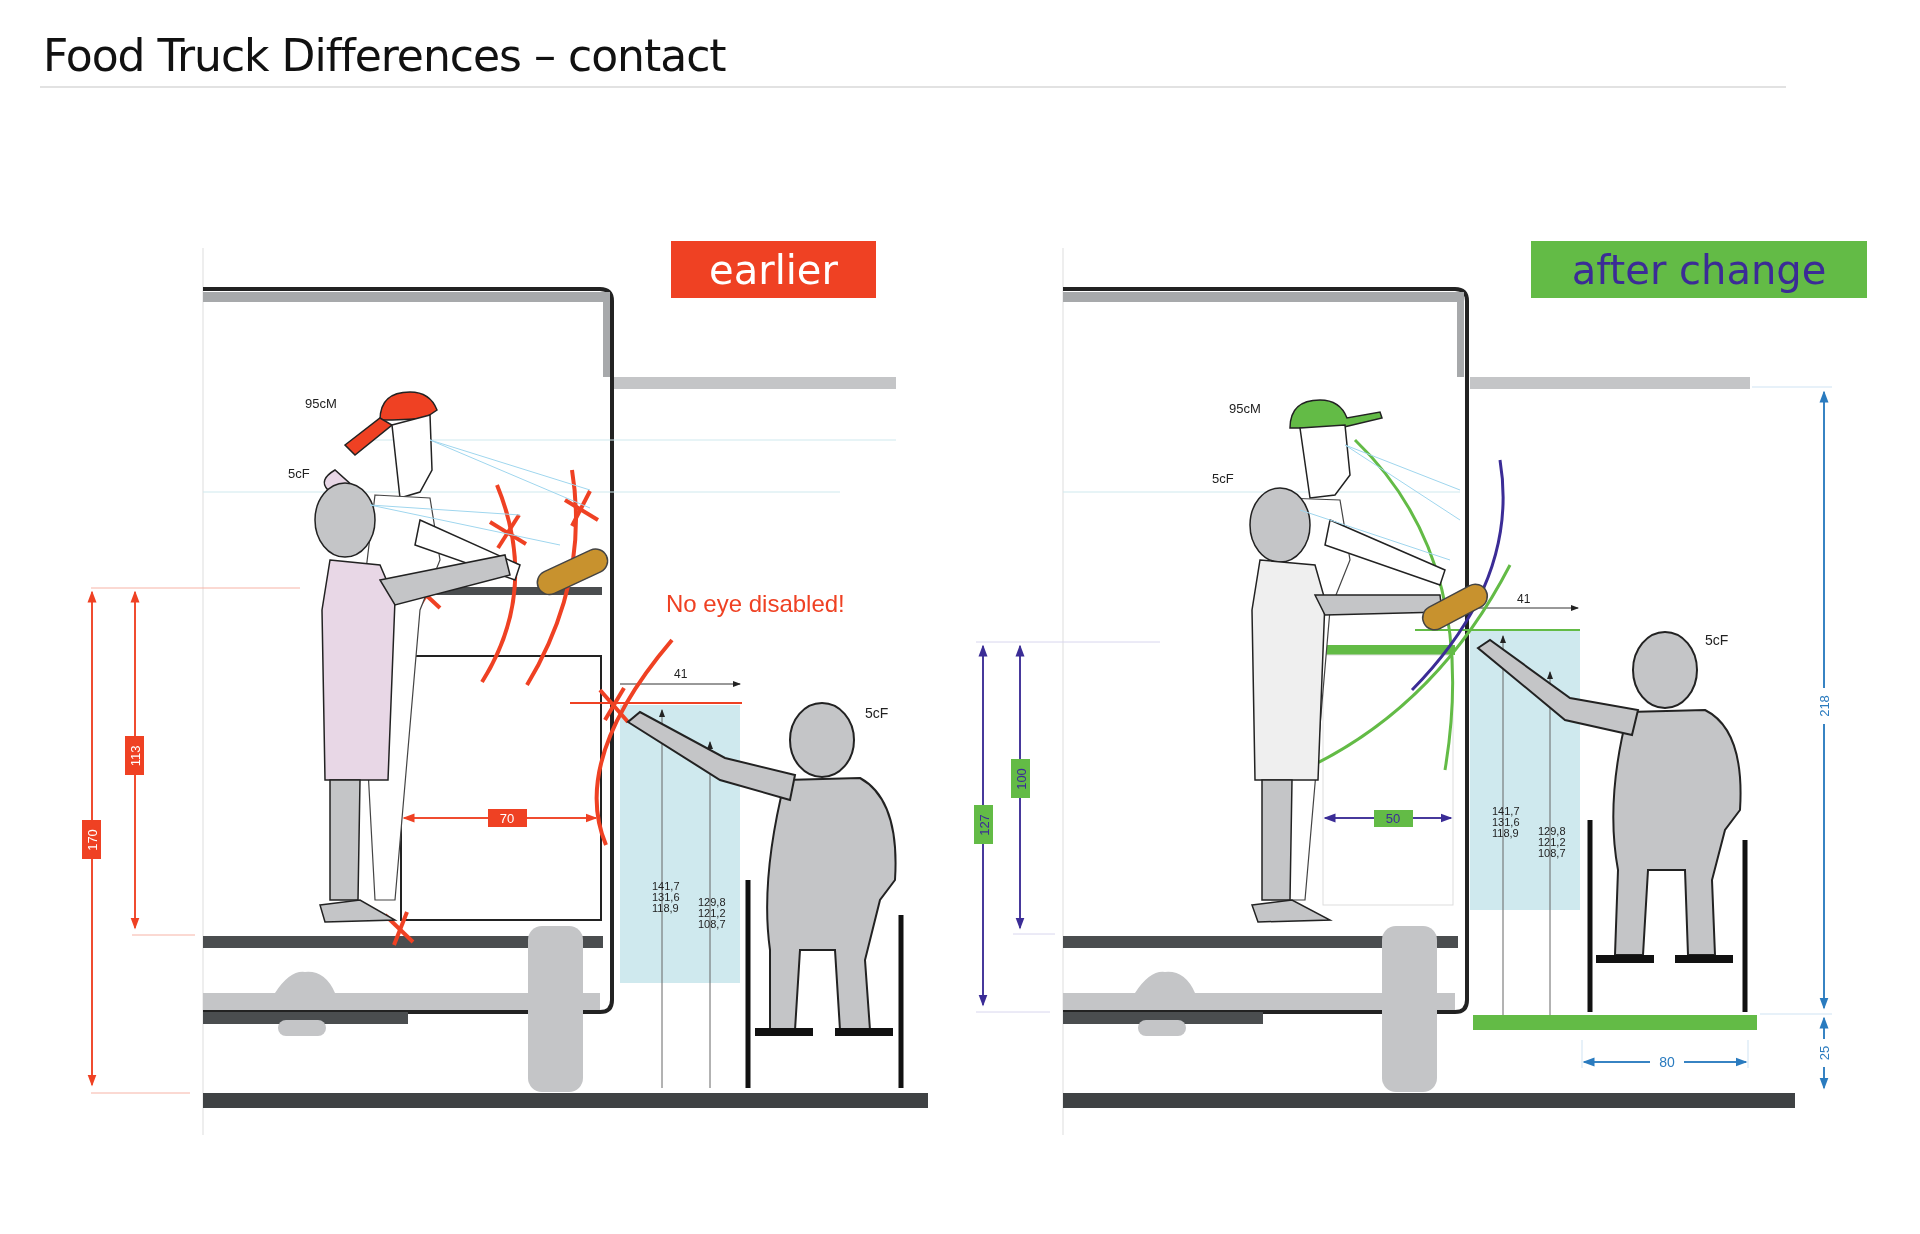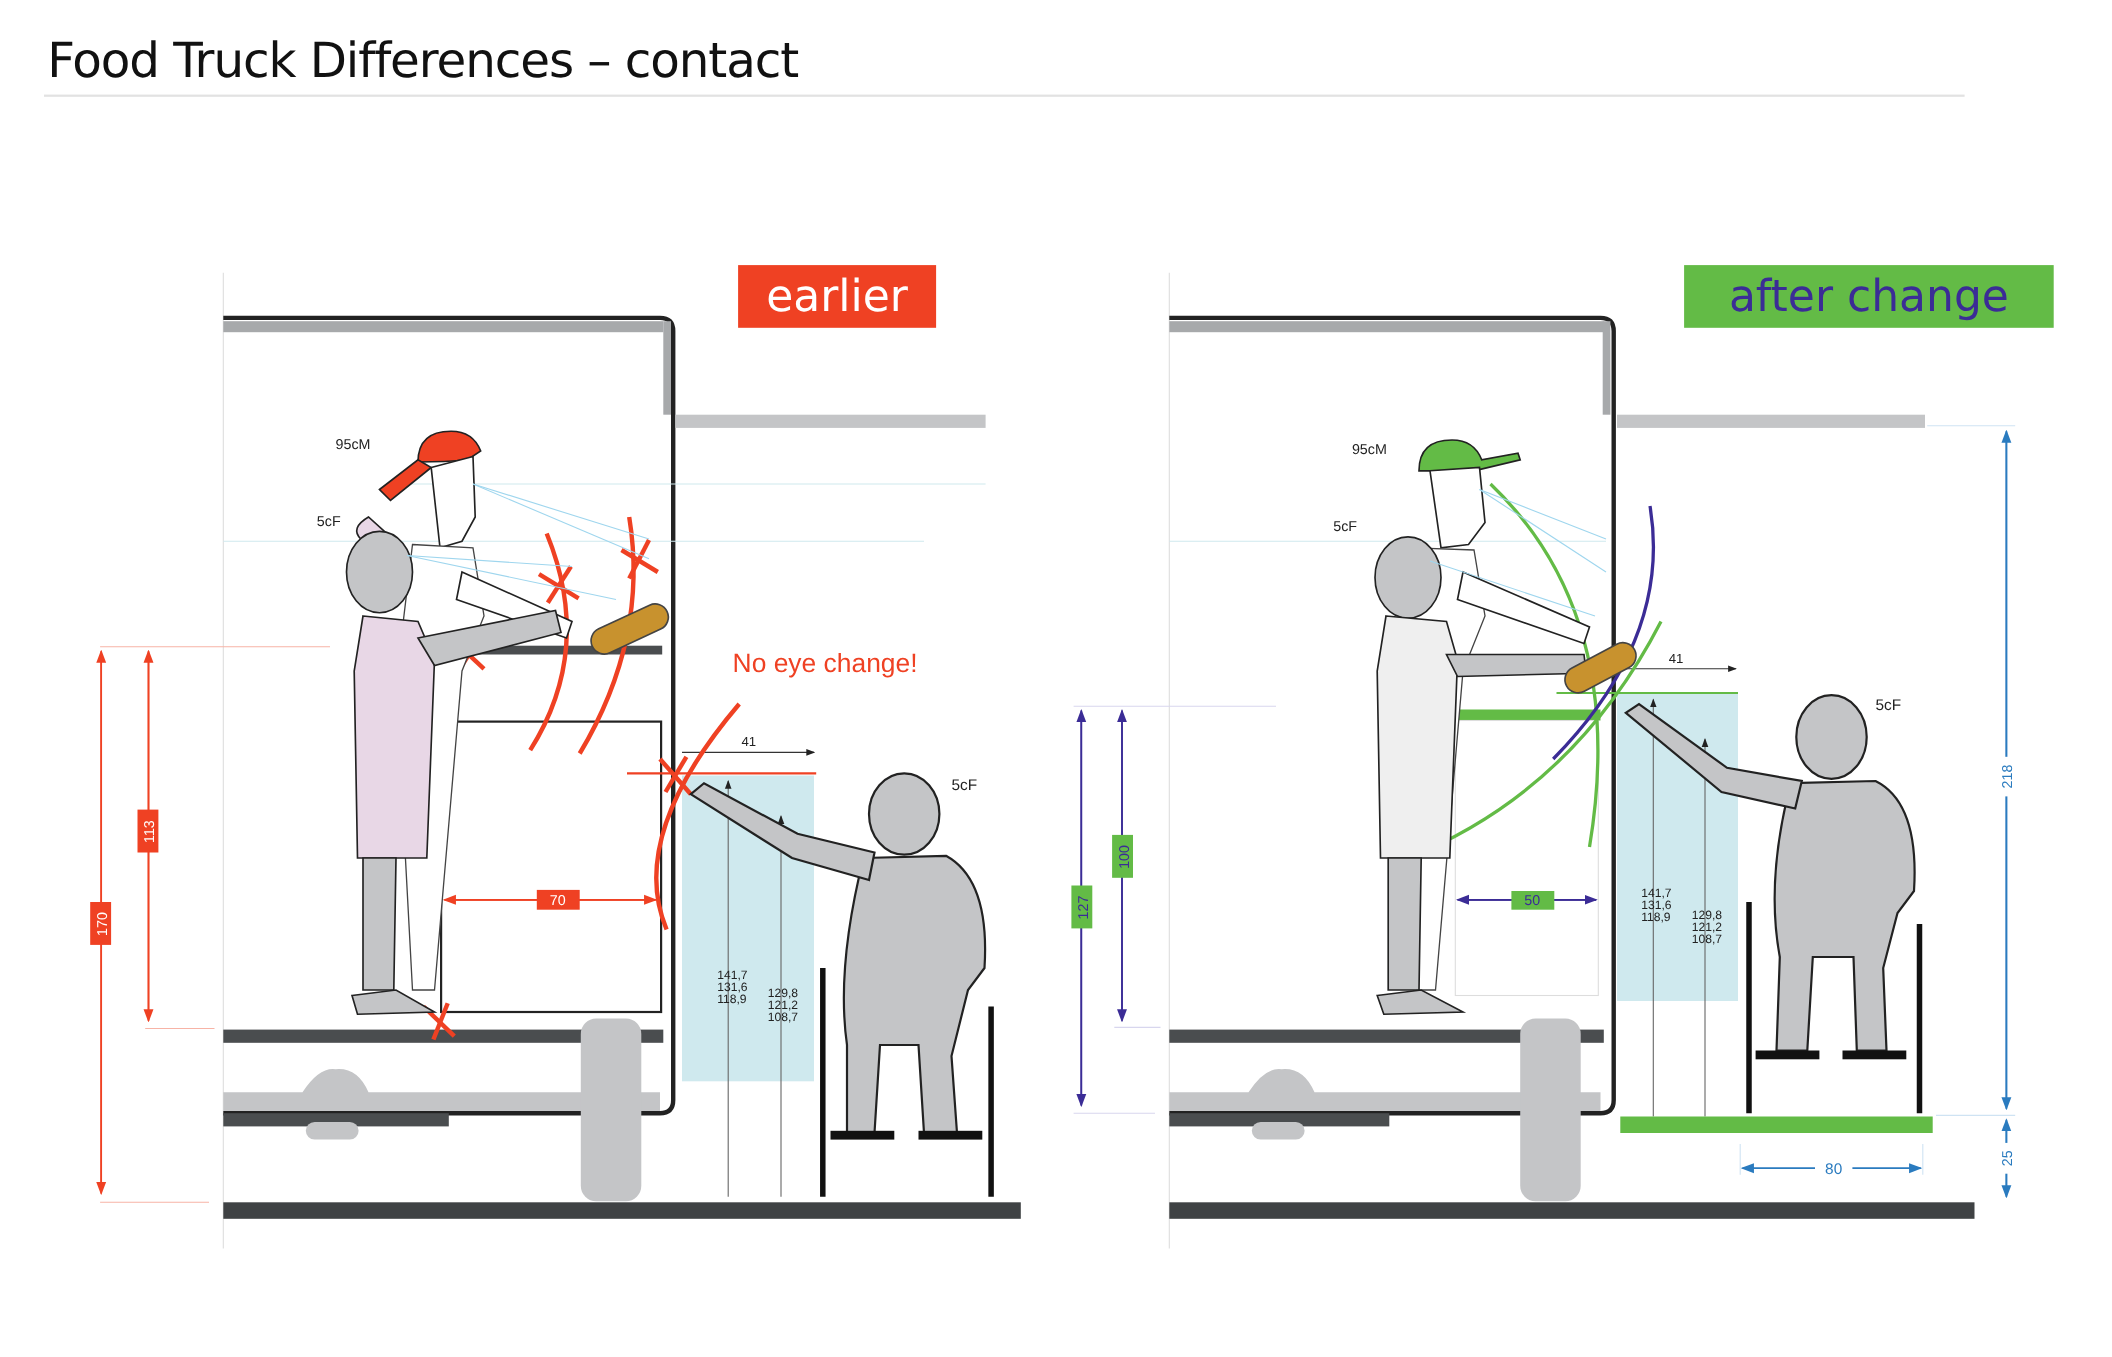--- a/index.html
+++ b/index.html
@@ -1,20 +1,20 @@
 <!DOCTYPE html>
 <html><head>
 <meta charset="utf-8">
 <style>
   html,body{margin:0;padding:0;background:#ffffff;}
   body{width:1920px;height:1234px;position:relative;overflow:hidden;font-family:"DejaVu Sans",sans-serif;}
   .title{position:absolute;left:43px;top:30px;font-size:44px;color:#111;font-family:"DejaVu Sans",sans-serif;letter-spacing:-1px;}
   .title-rule{position:absolute;left:40px;top:86px;width:1746px;height:2px;background:#e2e2e2;}
   .label-box{position:absolute;display:flex;align-items:center;justify-content:center;font-size:40px;font-family:"DejaVu Sans",sans-serif;}
-  .lbl-earlier{left:671px;top:241px;width:180px;height:57px;background:#ef4123;color:#fff;}
+  .lbl-earlier{left:671px;top:241px;width:205px;height:57px;background:#ef4123;color:#fff;}
   .lbl-after{left:1531px;top:241px;width:336px;height:57px;background:#63bb46;color:#3b2c96;}
   svg{position:absolute;left:0;top:0;}
   .t{font-family:"Liberation Sans",sans-serif;}
   .warn{position:absolute;left:666px;top:590px;font-size:24px;color:#ef4123;font-family:"Liberation Sans",sans-serif;}
 </style>
 </head>
 <body>
 
 <div class="title">Food Truck Differences – contact</div>
 <div class="title-rule"></div>
@@ -266,13 +266,13 @@
       <path d="M1632,735 L1565,720 L1478,648 L1490,640 L1570,698 L1638,710 Z" fill="#c4c5c7" stroke="#222" stroke-width="2"></path>
       <line x1="1590" y1="820" x2="1590" y2="1012" stroke="#111" stroke-width="5"></line>
       <line x1="1745" y1="840" x2="1745" y2="1012" stroke="#111" stroke-width="5"></line>
       <rect x="1596" y="955" width="58" height="8" fill="#111"></rect>
       <rect x="1675" y="955" width="58" height="8" fill="#111"></rect>
     </g>
     <text x="1705" y="645" font-size="14" class="t" fill="#222">5cF</text>
   </g>
 </svg>
 
-<div class="warn">No eye change!</div>
+<div class="warn">No eye disabled!</div>
 
 </body></html>

